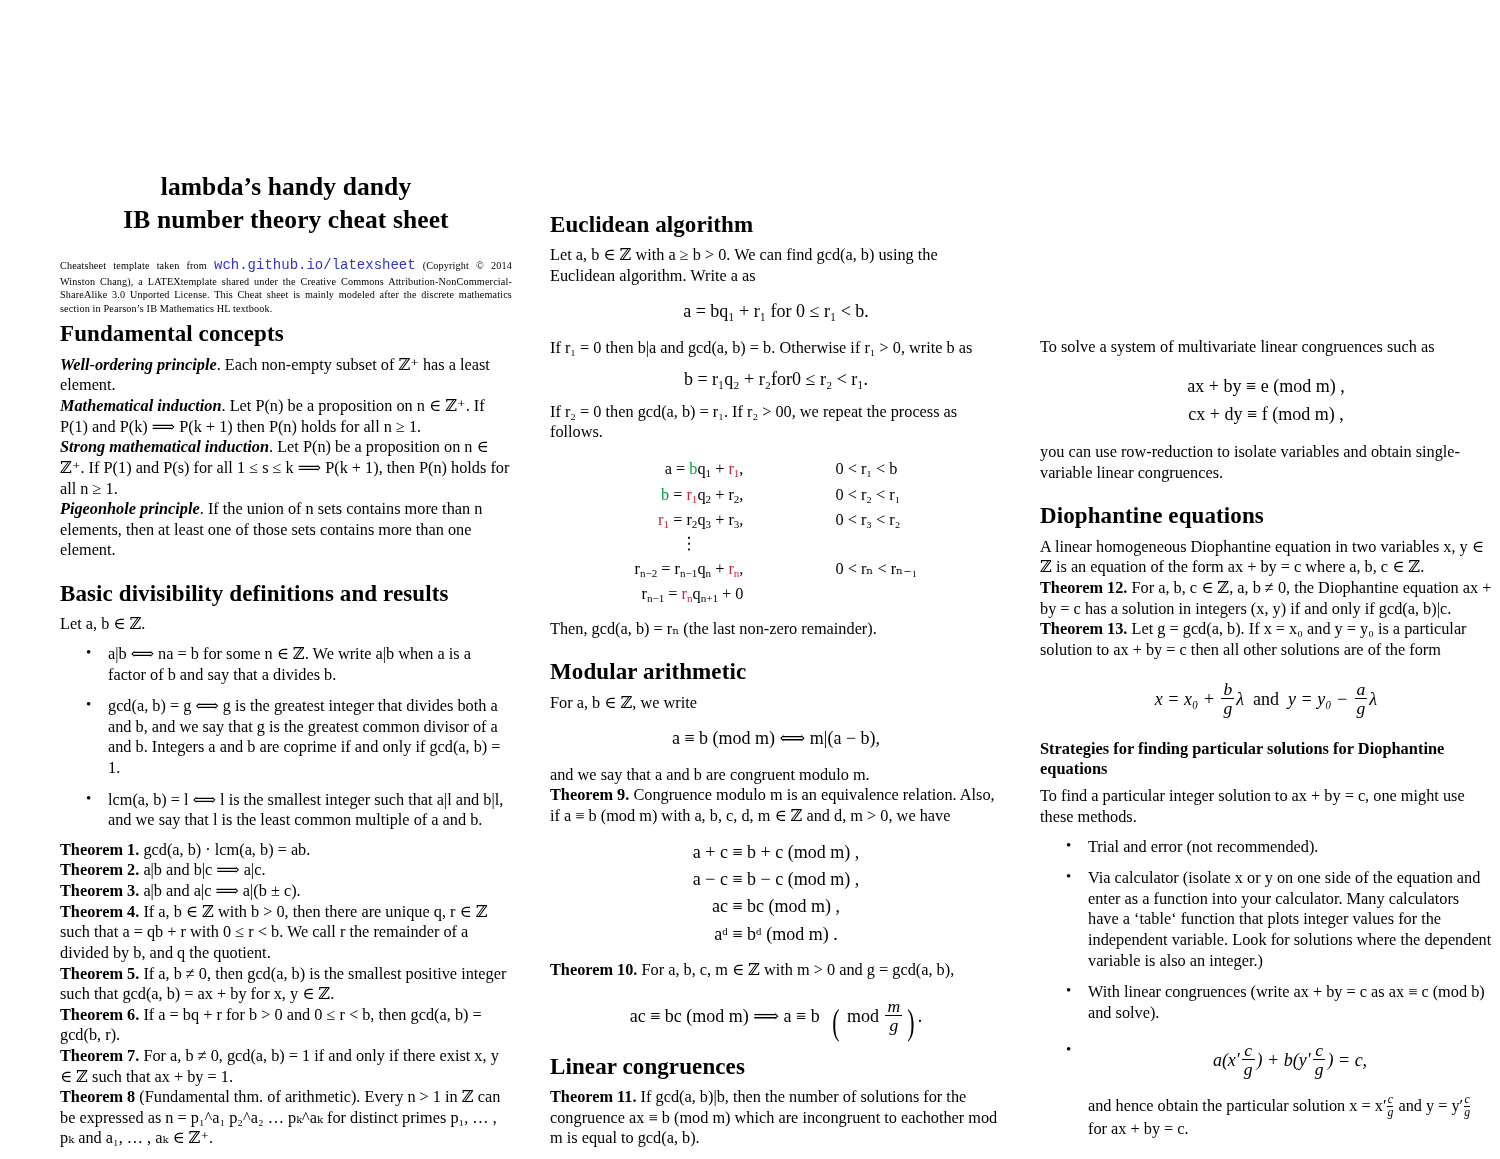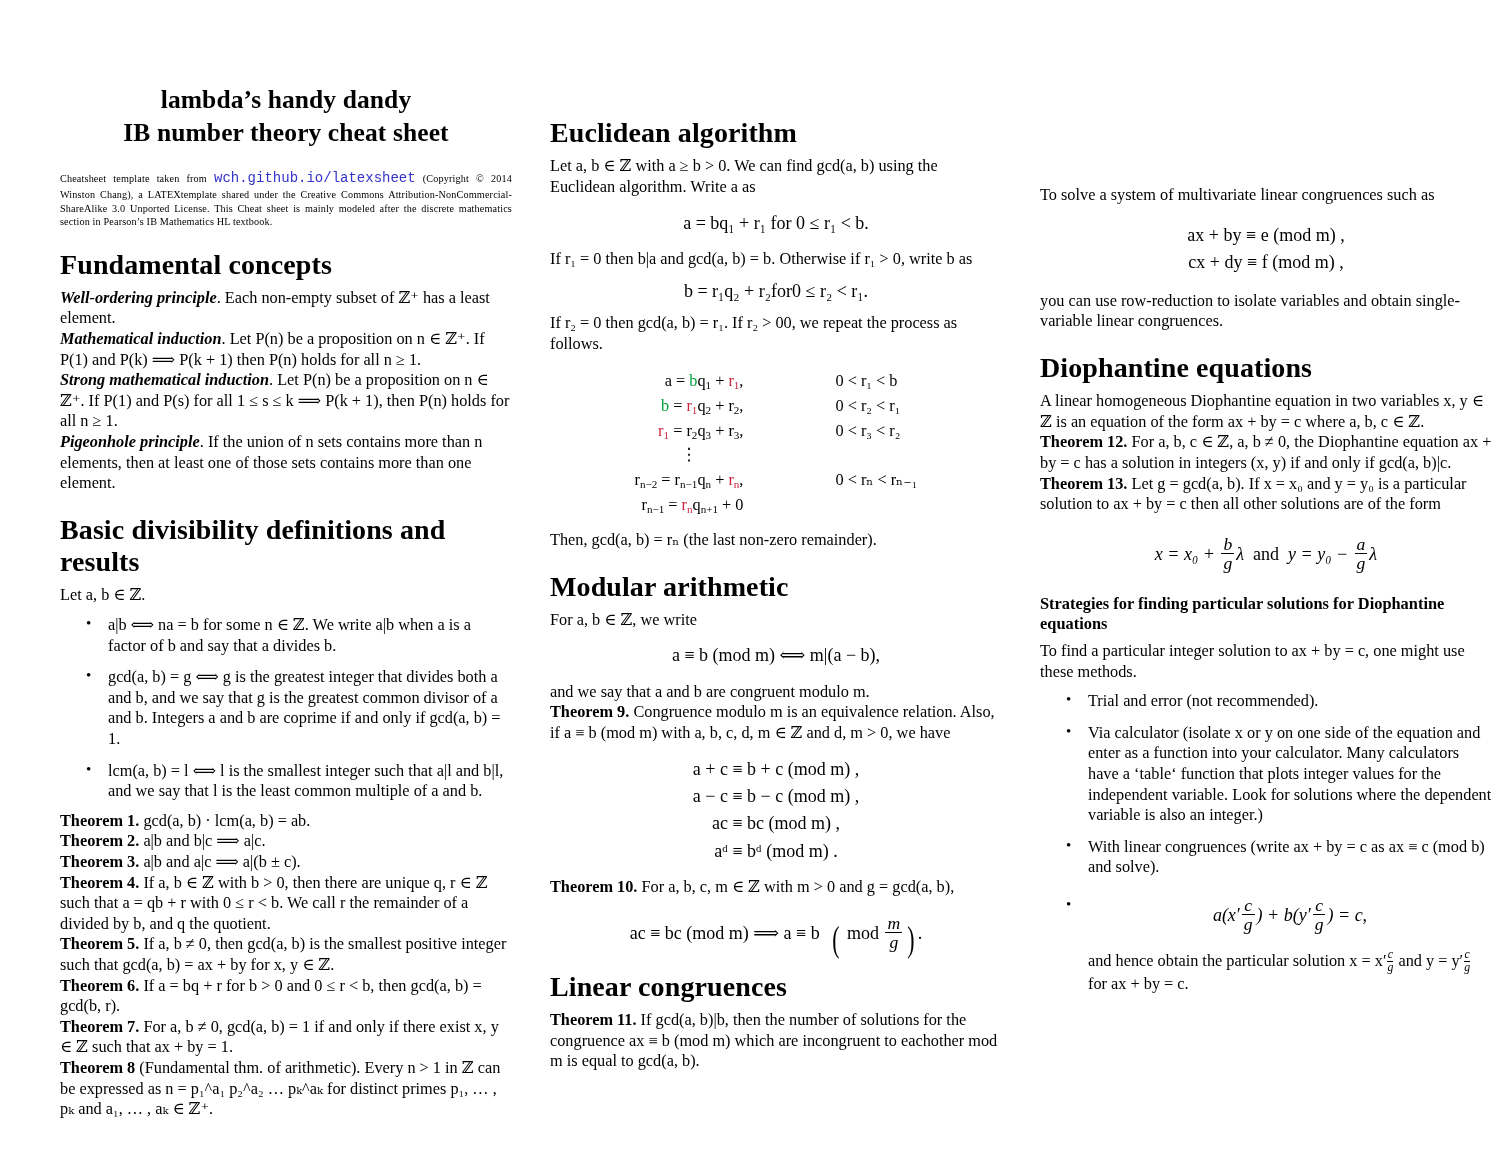--- a/index.html
+++ b/index.html
@@ -9,21 +9,21 @@
     font-family:"Liberation Serif","DejaVu Serif",serif;
     color:#000000;
     overflow:hidden;
   }
   .page{
     width:1192px;height:1159px;
     box-sizing:border-box;
     padding:36px 60px 10px 60px;
     display:flex;
     gap:38px;
-    align-items:center;
+    align-items:flex-end;
   }
   .col{
     width:452px;
     flex:0 0 452px;
   }
   
   .doc-title{
     text-align:center;
     font-size:25.5px;
     font-weight:bold;
@@ -39,27 +39,27 @@
     margin:20px 0 0 0;
     letter-spacing:.15px;
   }
   .credit .lnk{
     font-family:"Liberation Mono","DejaVu Sans Mono",monospace;
     color:#3333cc;
     font-size:14px;
     letter-spacing:0;
   }
   h2.sec{
-    font-size:28px;
+    font-size:23px;
     font-weight:bold;
     margin:20px 0 7px 0;
     line-height:1.15;
     letter-spacing:.1px;
   }
-  h2.sec.first{margin-top:20px;}
+  h2.sec.first{margin-top:6px;}
   h3.sub{
     font-size:16.4px;
     font-weight:bold;
     margin:17px 0 7px 0;
     line-height:1.22;
   }
   p{
     font-size:16.3px;
     line-height:1.265;
     margin:0 0 0 0;

